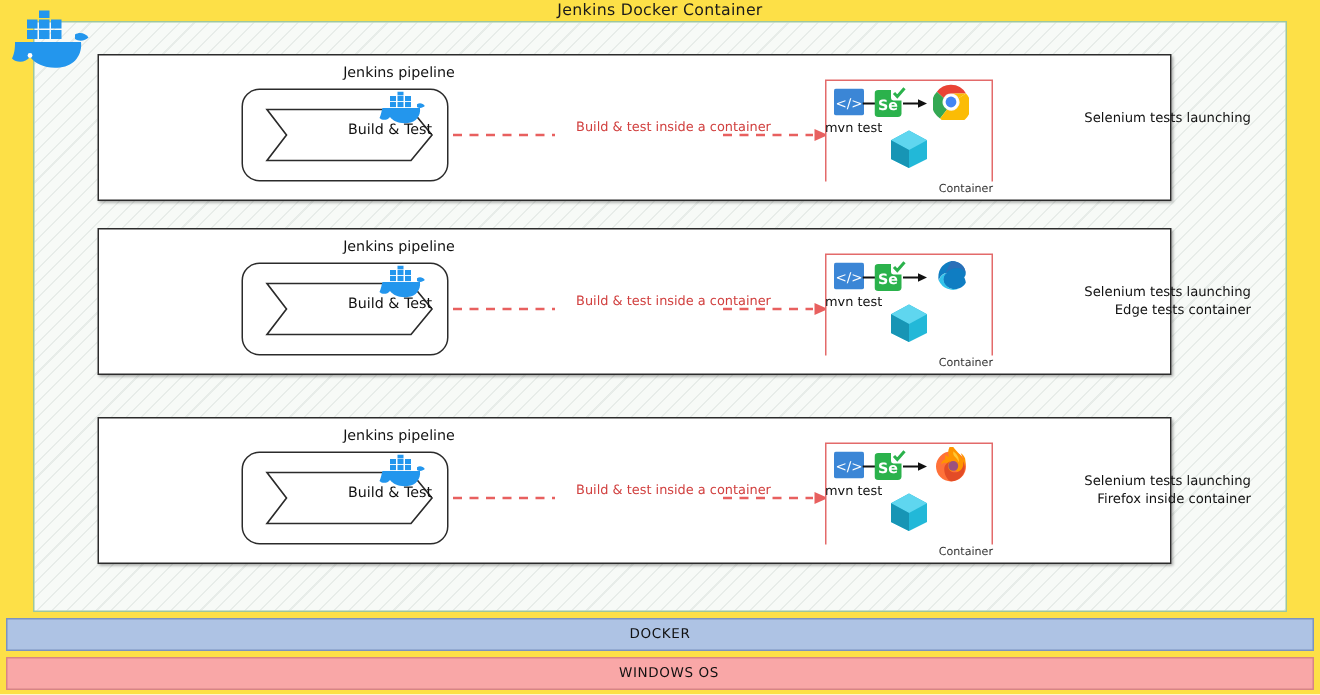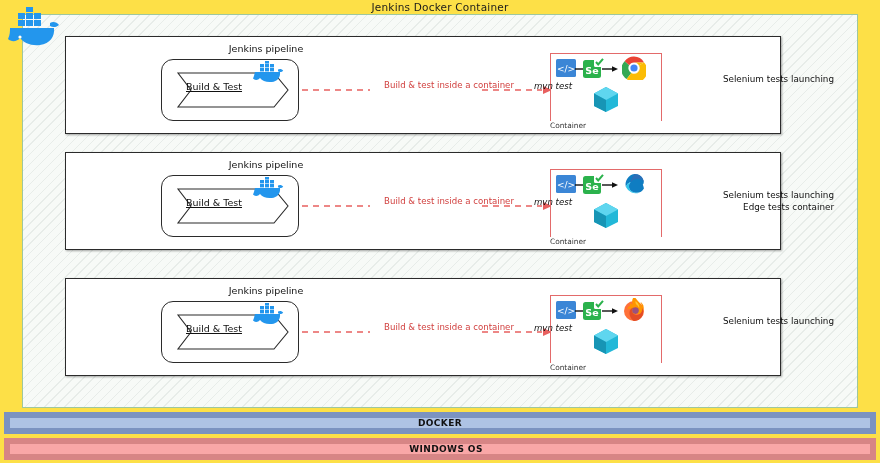--- a/index.html
+++ b/index.html
@@ -51,69 +51,69 @@
 
   
   .pipe-frame {
     position: absolute; left: 95px; top: 22px;
     width: 138px; height: 62px;
     border: 1.1px solid #2b2b2b; border-radius: 12px;
     background: #fff;
   }
   .chevron-svg { position: absolute; left: 108px; top: 32px; }
   .chevron-text {
-    position: absolute; left: 120px; top: 44px; width: 112px;
-    text-align: left; font-size: 9.5px; color: #111; text-decoration: underline;
+    position: absolute; left: 110px; top: 44px; width: 112px;
+    text-align: right; font-size: 9.5px; color: #111;
   }
   .whale-small { position: absolute; left: 186px; top: 24px; width: 32px; height: 22px; }
 
   
   .connector { position: absolute; left: 234px; top: 44px; width: 252px; height: 18px; }
   .connector-label {
     position: absolute; left: 234px; top: 43px; width: 252px;
     text-align: center; font-size: 8.6px; color: #d1403f;
     background: transparent;
     padding-left: 46px;
   }
 
   
   .cbox {
     position: absolute; left: 484px; top: 16px;
     width: 112px; height: 72px;
     border: 1px solid #e36a6a; background: #fff;
   }
   .cbox-caption {
     position: absolute; left: 484px; top: 84px; width: 112px;
-    text-align: left; font-size: 7.4px; color: #333;
+    text-align: right; font-size: 7.4px; color: #333;
     background: #fff;
   }
   .icon-code { position: absolute; left: 490px; top: 22px; }
   .icon-se   { position: absolute; left: 517px; top: 20px; }
   .icon-brow { position: absolute; left: 556px; top: 19px; }
   .icon-cube { position: absolute; left: 526px; top: 48px; }
   .mvn-label {
-    position: absolute; left: 456px; top: 44px; width: 62px;
-    text-align: center; font-size: 8.6px; font-style: italic; color: #111;
+    position: absolute; left: 484px; top: 44px; width: 62px;
+    text-align: left; font-size: 8.6px; color: #111;
   }
   .arrow-a { position: absolute; left: 509px; top: 28px; }
   .arrow-b { position: absolute; left: 536px; top: 28px; }
 
   
   .desc {
     position: absolute; left: 598px; top: 36px; width: 170px;
     text-align: right; font-size: 8.8px; line-height: 12px; color: #111;
   }
   .desc .l2 { display:block; }
 
   
   .bar {
     position: absolute; left: 4px; width: 872px; height: 22px;
-    border: 6px solid #15803d;
+    border: 1px solid #15803d;
     display: flex; align-items: center; justify-content: center;
-    font-size: 9px; font-weight: 700; color: #111; letter-spacing: .4px; text-align: center;
+    font-size: 9px; font-weight: 400; color: #111; letter-spacing: .4px; text-align: center;
   }
   .bar-docker  { top: 412px; background: #aec3e4; border-color:#7b93c0; }
   .bar-windows { top: 438px; background: #f9a7a7; border-color:#d78585;padding-left:12px; }
 </style>
 </head>
 <body>
 
 <div id="stage">
 
   <div class="outer-title">Jenkins Docker Container</div>
@@ -330,20 +330,21 @@
     </svg>
     <div class="mvn-label">mvn test</div>
     <svg class="icon-cube" width="28" height="28" viewBox="0 0 28 28">
       <polygon points="14,2 26,8.5 26,21 14,27 2,21 2,8.5" fill="#22b8d8"></polygon>
       <polygon points="14,2 26,8.5 14,15 2,8.5" fill="#5fd6ef"></polygon>
       <polygon points="2,8.5 14,15 14,27 2,21" fill="#1795b5"></polygon>
     </svg>
 
     <div class="desc">
       <span class="l1">Selenium tests launching</span>
+      <span class="l2">Firefox inside container</span>
     </div>
   </div>
 
   <div class="bar bar-docker">
     <span>DOCKER</span>
   </div>
   <div class="bar bar-windows">
     <span>WINDOWS OS</span>
   </div>
 

